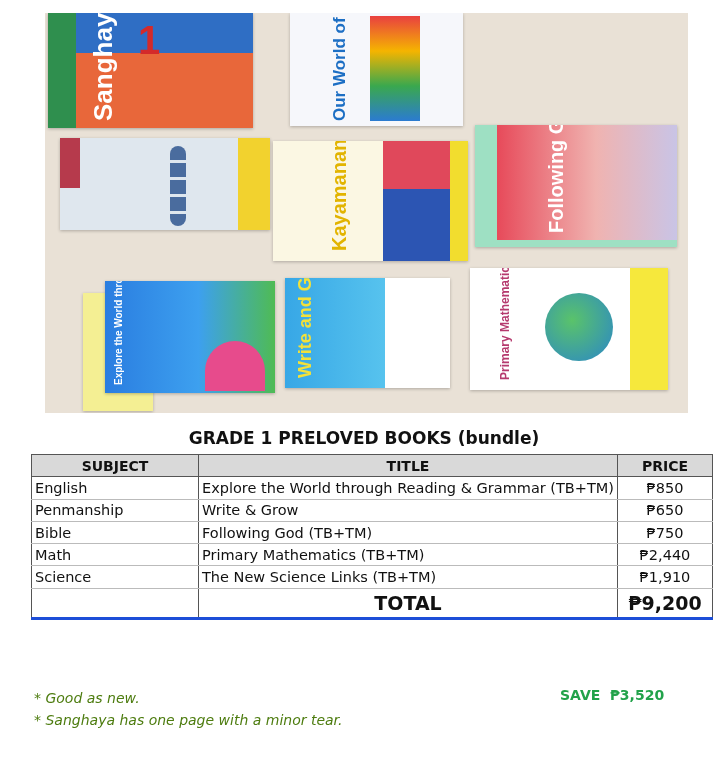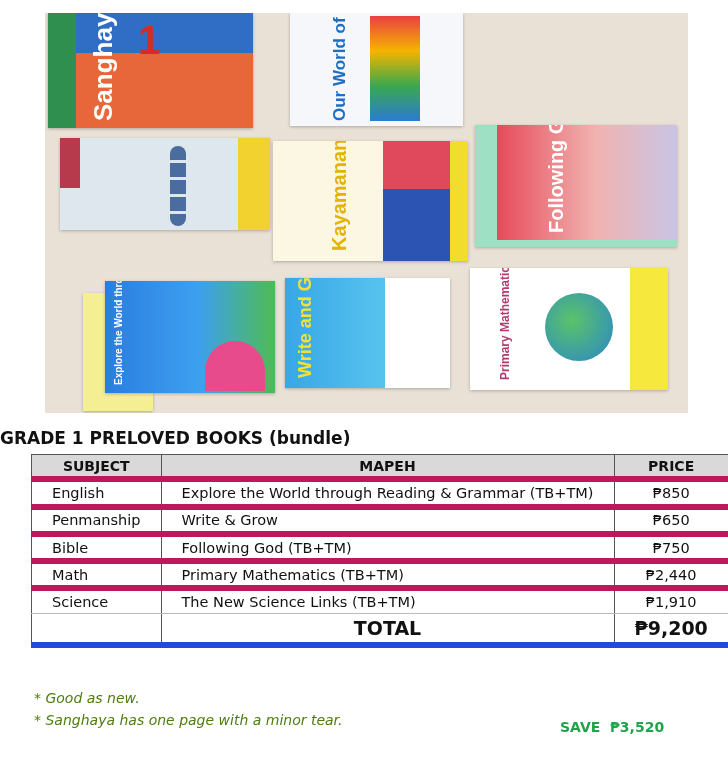--- a/index.html
+++ b/index.html
@@ -1,26 +1,26 @@
 <!DOCTYPE html>
 <html><head>
 <meta charset="utf-8">
 <style>
   html, body { margin:0; padding:0; background:#ffffff; }
   body { width:728px; height:768px; position:relative; overflow:hidden; font-family:"Liberation Sans", sans-serif; }
   .photo { position:absolute; left:45px; top:13px; width:643px; height:400px; background:#e9e1d6; overflow:hidden; }
   .book { position:absolute; box-shadow:0 1px 3px rgba(0,0,0,0.25); overflow:hidden; }
   .vtext { position:absolute; transform-origin:left top; transform:rotate(-90deg); white-space:nowrap; font-weight:bold; }
-  .title { position:absolute; left:0; top:428px; width:728px; font-size:17px; font-weight:bold; color:#111; font-family:"DejaVu Sans", sans-serif; }
+  .title { position:absolute; left:0; top:428px; width:728px; text-align:center; font-size:17px; font-weight:bold; color:#111; font-family:"DejaVu Sans", sans-serif; }
   table.bundle { position:absolute; left:31px; top:454px; border-collapse:collapse; font-size:14.5px; color:#111; font-family:"DejaVu Sans", sans-serif; }
-  table.bundle th, table.bundle td { border:1px solid #555; padding:0 20px; height:21.3px; white-space:nowrap; }
-  table.bundle tr.row td { border-top:6px solid #be185d; border-bottom:1px solid #bbb; }
+  table.bundle th, table.bundle td { border:1px solid #555; padding:0 3px; height:21.3px; white-space:nowrap; }
+  table.bundle tr.row td { border-top:1px solid #be185d; border-bottom:1px solid #bbb; }
   table.bundle th { background:#d9d9d9; font-weight:bold; text-align:center; font-size:14px; }
   td.price { text-align:center; }
-  tr.total td { height:28px; font-weight:bold; font-size:19px; border-bottom:6px solid #1d4ed8; }
+  tr.total td { height:28px; font-weight:bold; font-size:19px; border-bottom:3px solid #1d4ed8; }
   .notes { position:absolute; left:34px; top:687px; font-size:14px; font-style:italic; color:#4d7c0f; line-height:22px; font-family:"DejaVu Sans", sans-serif; }
   .save { position:absolute; left:560px; top:687px; font-size:14px; font-weight:bold; color:#22a24a; font-family:"DejaVu Sans", sans-serif; }
 </style>
 </head>
 <body>
 
 <div class="photo">
 
   <div class="book" style="left:3px;top:0;width:205px;height:115px;background:#e8673a;">
     <div style="position:absolute;left:0;top:0;width:28px;height:115px;background:#2f8f4e;"></div>
@@ -73,21 +73,21 @@
 
 <table class="bundle">
   <colgroup>
     <col style="width:167px">
       <col style="width:407px">
       <col style="width:95px">
   </colgroup>
   <tbody>
       <tr>
     <th>SUBJECT</th>
-    <th>MAPEH</th>
+    <th>TITLE</th>
     <th>PRICE</th>
   </tr>
   <tr class="row">
     <td>English</td>
     <td>Explore the World through Reading &amp; Grammar (TB+TM)</td>
     <td class="price">₱850</td>
   </tr>
   <tr class="row">
     <td>Penmanship</td>
     <td>Write &amp; Grow</td>
@@ -114,13 +114,13 @@
     <td class="price">₱9,200</td>
   </tr>
 </tbody>
   </table>
 
 <div class="notes">
   <div>* Good as new.</div>
   <div>* Sanghaya has one page with a minor tear.</div>
 </div>
 
-<div class="save" style="white-space:pre;margin-top:32px;">SAVE  ₱3,520</div>
+<div class="save" style="white-space:pre;">SAVE  ₱3,520</div>
 
 </body></html>

